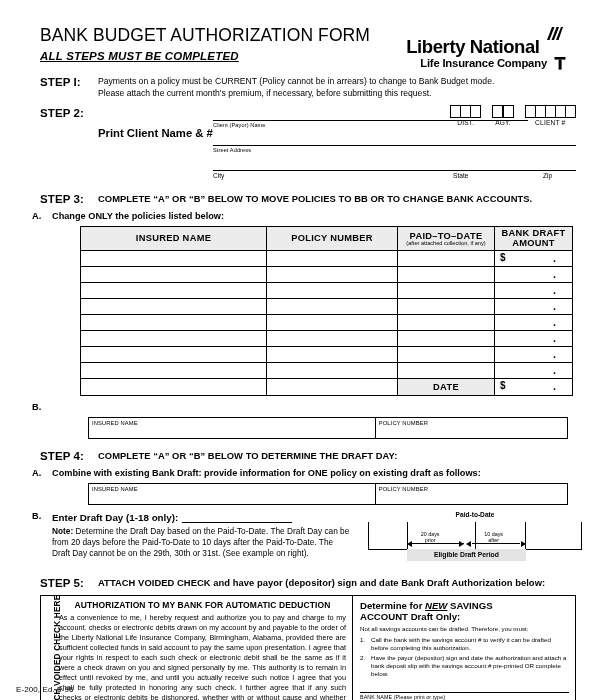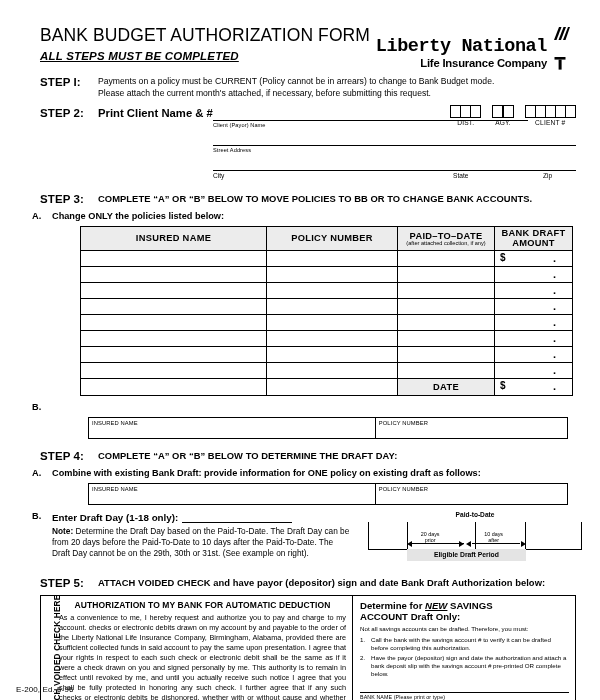--- a/index.html
+++ b/index.html
@@ -51,21 +51,20 @@
   }
   .logo-block {
     text-align: right;
     padding-top: 2px;
     padding-right: 2px;
   }
   .logo-row {
     display: flex;
     align-items: flex-end;
     gap: 3px;
-    font-family: Liberation Mono, monospace;
   }
   .logo-name {
     font-size: 18.5px;
     font-weight: bold;
     letter-spacing: -0.4px;
     line-height: 1;
   }
   .logo-sub {
     font-size: 11.3px;
     font-weight: bold;
@@ -115,20 +114,21 @@
     line-height: 1.32;
   }
 
   
   .step2 { margin-top: 8px; }
   .s2-head {
     font-size: 11.3px;
     font-weight: bold;
     width: 115px;
     flex: 0 0 115px;
+    margin-top: 20px;
   }
   .s2-fields { flex: 1; position: relative; }
   .fieldline {
     border-bottom: 1.2px solid #000;
     height: 13px;
   }
   .fieldcap {
     font-size: 5.6px;
     letter-spacing: 0.1px;
     padding-top: 1px;
@@ -508,21 +508,21 @@
           </svg>
         </div>
       </div>
     </div>
   </div>
 
   <div class="step step1">
     <div class="step-label">STEP I:</div>
     <div class="step-body">
       <div class="txt">Payments on a policy must be CURRENT (Policy cannot be in arrears) to change to Bank Budget mode.</div>
-      <div class="txt">Please attach the current month's attached, if necessary, before submitting this request.</div>
+      <div class="txt">Please attach the current month's premium, if necessary, before submitting this request.</div>
     </div>
   </div>
 
   <div class="step step2">
     <div class="step-label">STEP 2:</div>
     <div class="s2-head">Print Client Name &amp; #</div>
     <div class="s2-fields">
 
       <div class="boxes-area">
         <div class="boxgroup">

